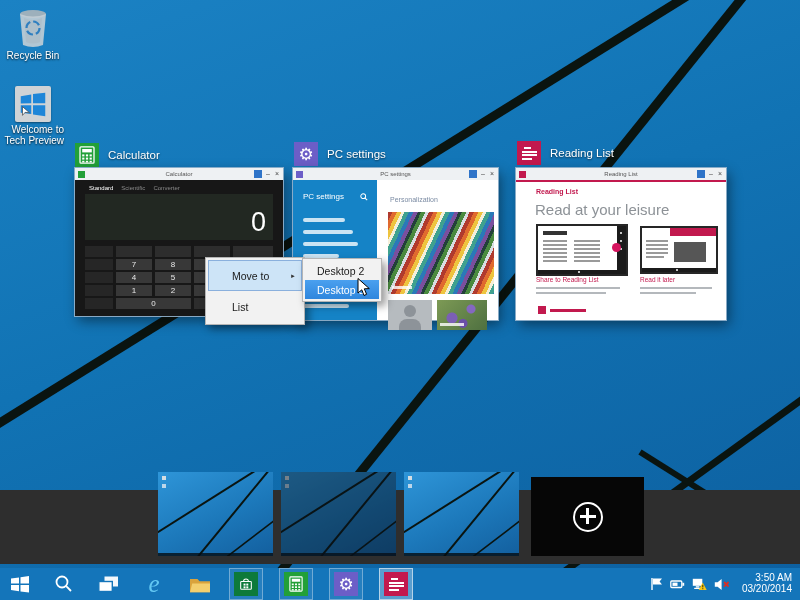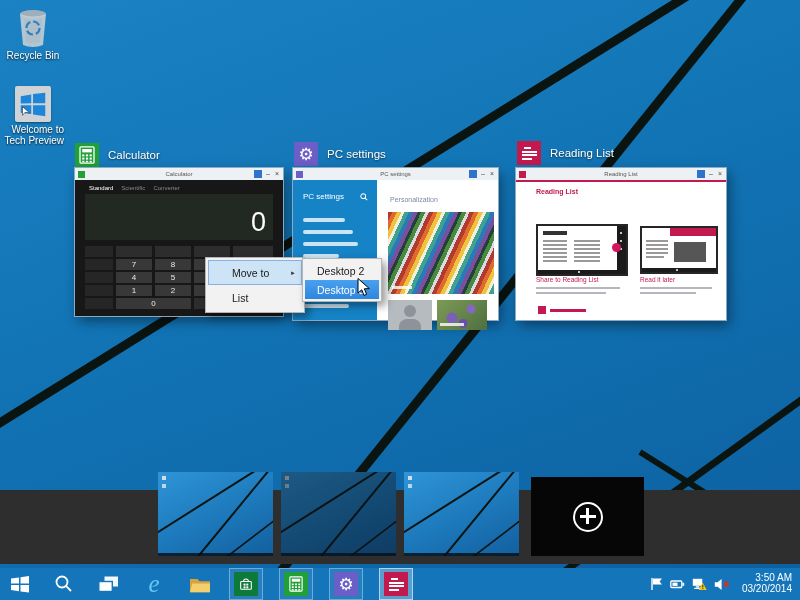--- a/index.html
+++ b/index.html
@@ -92,21 +92,21 @@
   .m-gray{position:absolute;background:#565656;}
   .rl-cap{position:absolute;font-size:6.5px;color:#c2194e;}
   .rl-line{position:absolute;height:2px;background:#b4b8bc;}
   .rl-foot-sq{position:absolute;left:22px;top:138px;width:8px;height:8px;background:#c2194e;}
   .rl-foot-bar{position:absolute;left:34px;top:141px;width:36px;height:3px;background:#c2194e;}
 
   
   .ctx{position:absolute;background:#f2f2f2;border:1px solid #b5b5b5;box-shadow:4px 4px 8px rgba(0,0,0,.4);
        padding:2px;z-index:40;}
   #ctx-main{left:205px;top:257px;width:94px;}
-  .ctx-item{height:25px;display:flex;align-items:center;padding:0 6px 0 24px;font-size:10.5px;color:#1a1a1a;}
+  .ctx-item{height:31px;display:flex;align-items:center;padding:0 6px 0 24px;font-size:10.5px;color:#1a1a1a;}
   .ctx-item.hl{background:#cde4f7;outline:1px solid #8ab0dd;outline-offset:-1px;}
   .ctx-arrow{margin-left:auto;font-size:6px;color:#333;}
   #ctx-sub{left:302px;top:258px;width:74px;z-index:41;}
   .sub-item{height:19px;display:flex;align-items:center;padding:0 4px 0 12px;font-size:10.5px;color:#1a1a1a;}
   .sub-item.sel{background:linear-gradient(#4aa0ef,#2f86dd);color:#fff;}
 
   
   #desk-strip{position:absolute;left:0;top:490px;width:800px;height:74px;background:#2e2e2e;z-index:5;}
   .thumb{position:absolute;top:472px;width:115px;height:84px;z-index:6;overflow:hidden;}
   #thumb1{left:158px;} #thumb2{left:281px;} #thumb3{left:404px;}
@@ -307,20 +307,21 @@
     <span class="t-dot tile-crimson"></span>
     <span class="t-title">Reading List</span>
     <span class="t-ctl">
       <span class="ctl-b"></span>
       <span class="ctl-g">–</span>
       <span class="ctl-g">×</span>
     </span>
   </div>
   <div class="accent-line"></div>
   <div class="rl-title">Reading List</div>
+  <div class="rl-heading">Read at your leisure</div>
 
   <div class="mock" id="mock1">
     <div class="m-dark" style="left:5px;top:5px;width:24px;height:4px;"></div>
     <div class="m-bar" style="left:5px;top:14px;width:24px;"></div>
       <div class="m-bar" style="left:5px;top:18px;width:24px;"></div>
     <div class="m-bar" style="left:5px;top:22px;width:24px;"></div>
       <div class="m-bar" style="left:5px;top:26px;width:24px;"></div>
     <div class="m-bar" style="left:5px;top:30px;width:24px;"></div>
       <div class="m-bar" style="left:5px;top:34px;width:24px;"></div>
     <div class="m-bar" style="left:36px;top:14px;width:26px;"></div>

